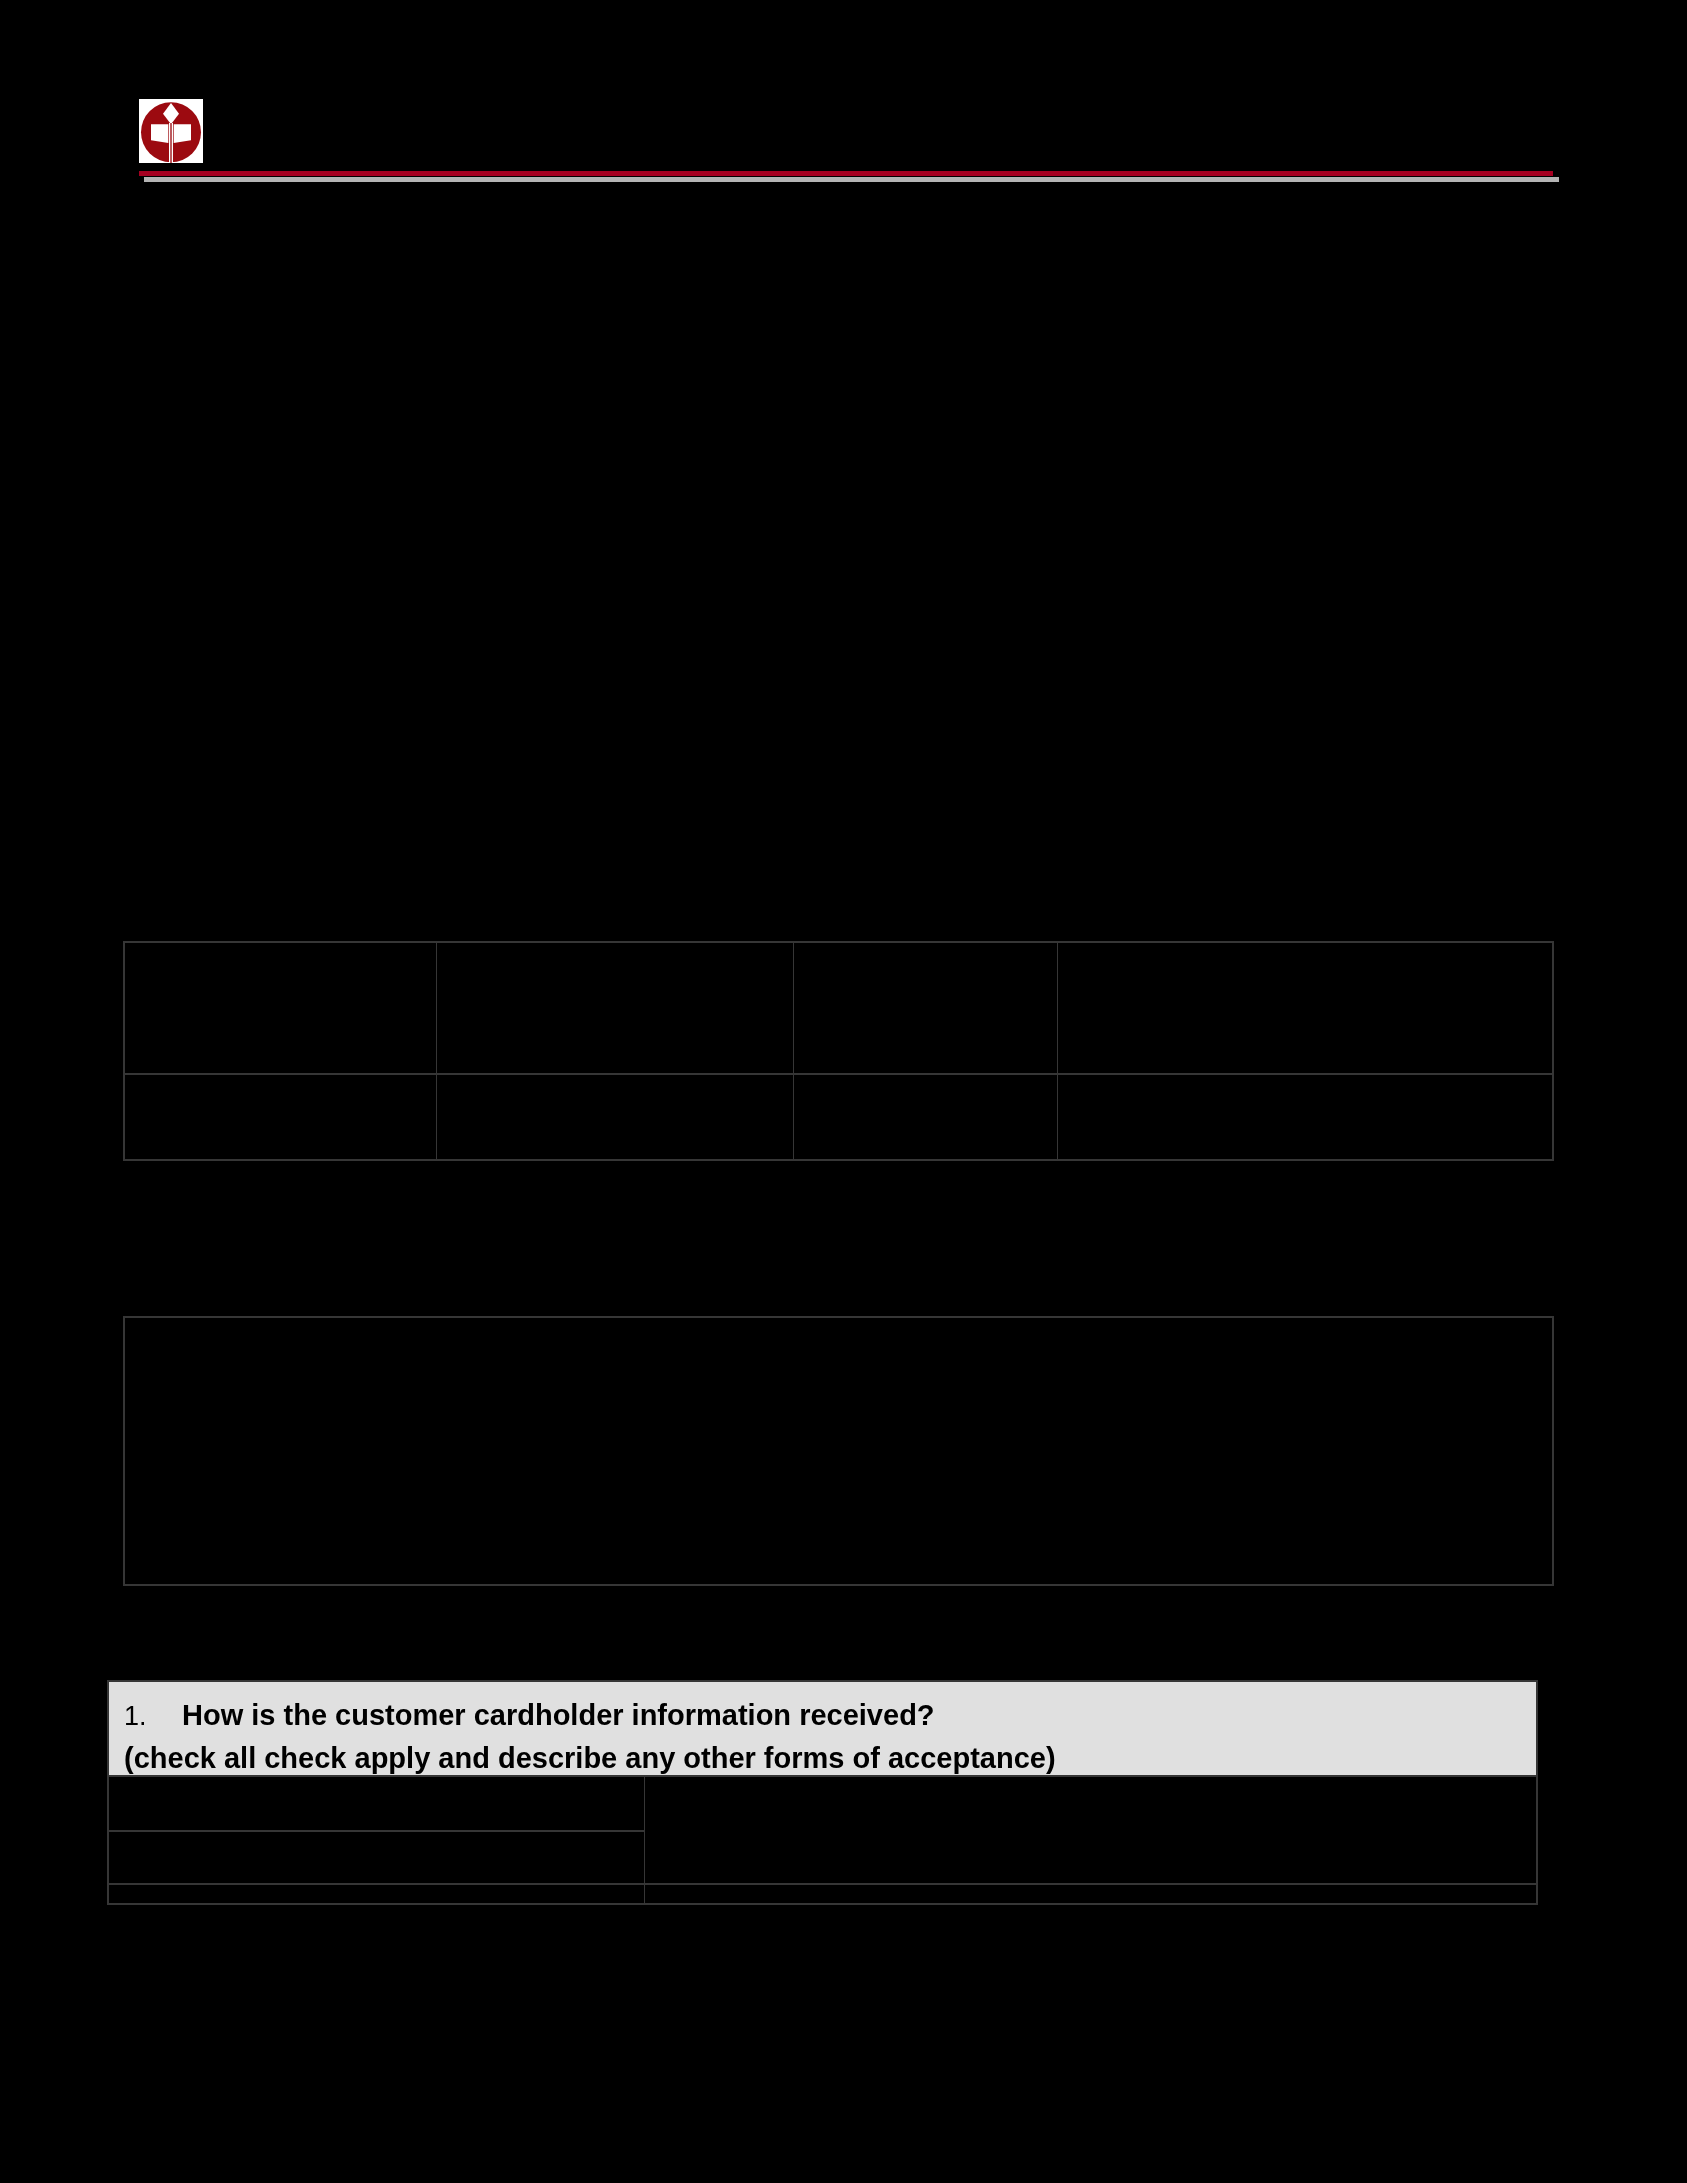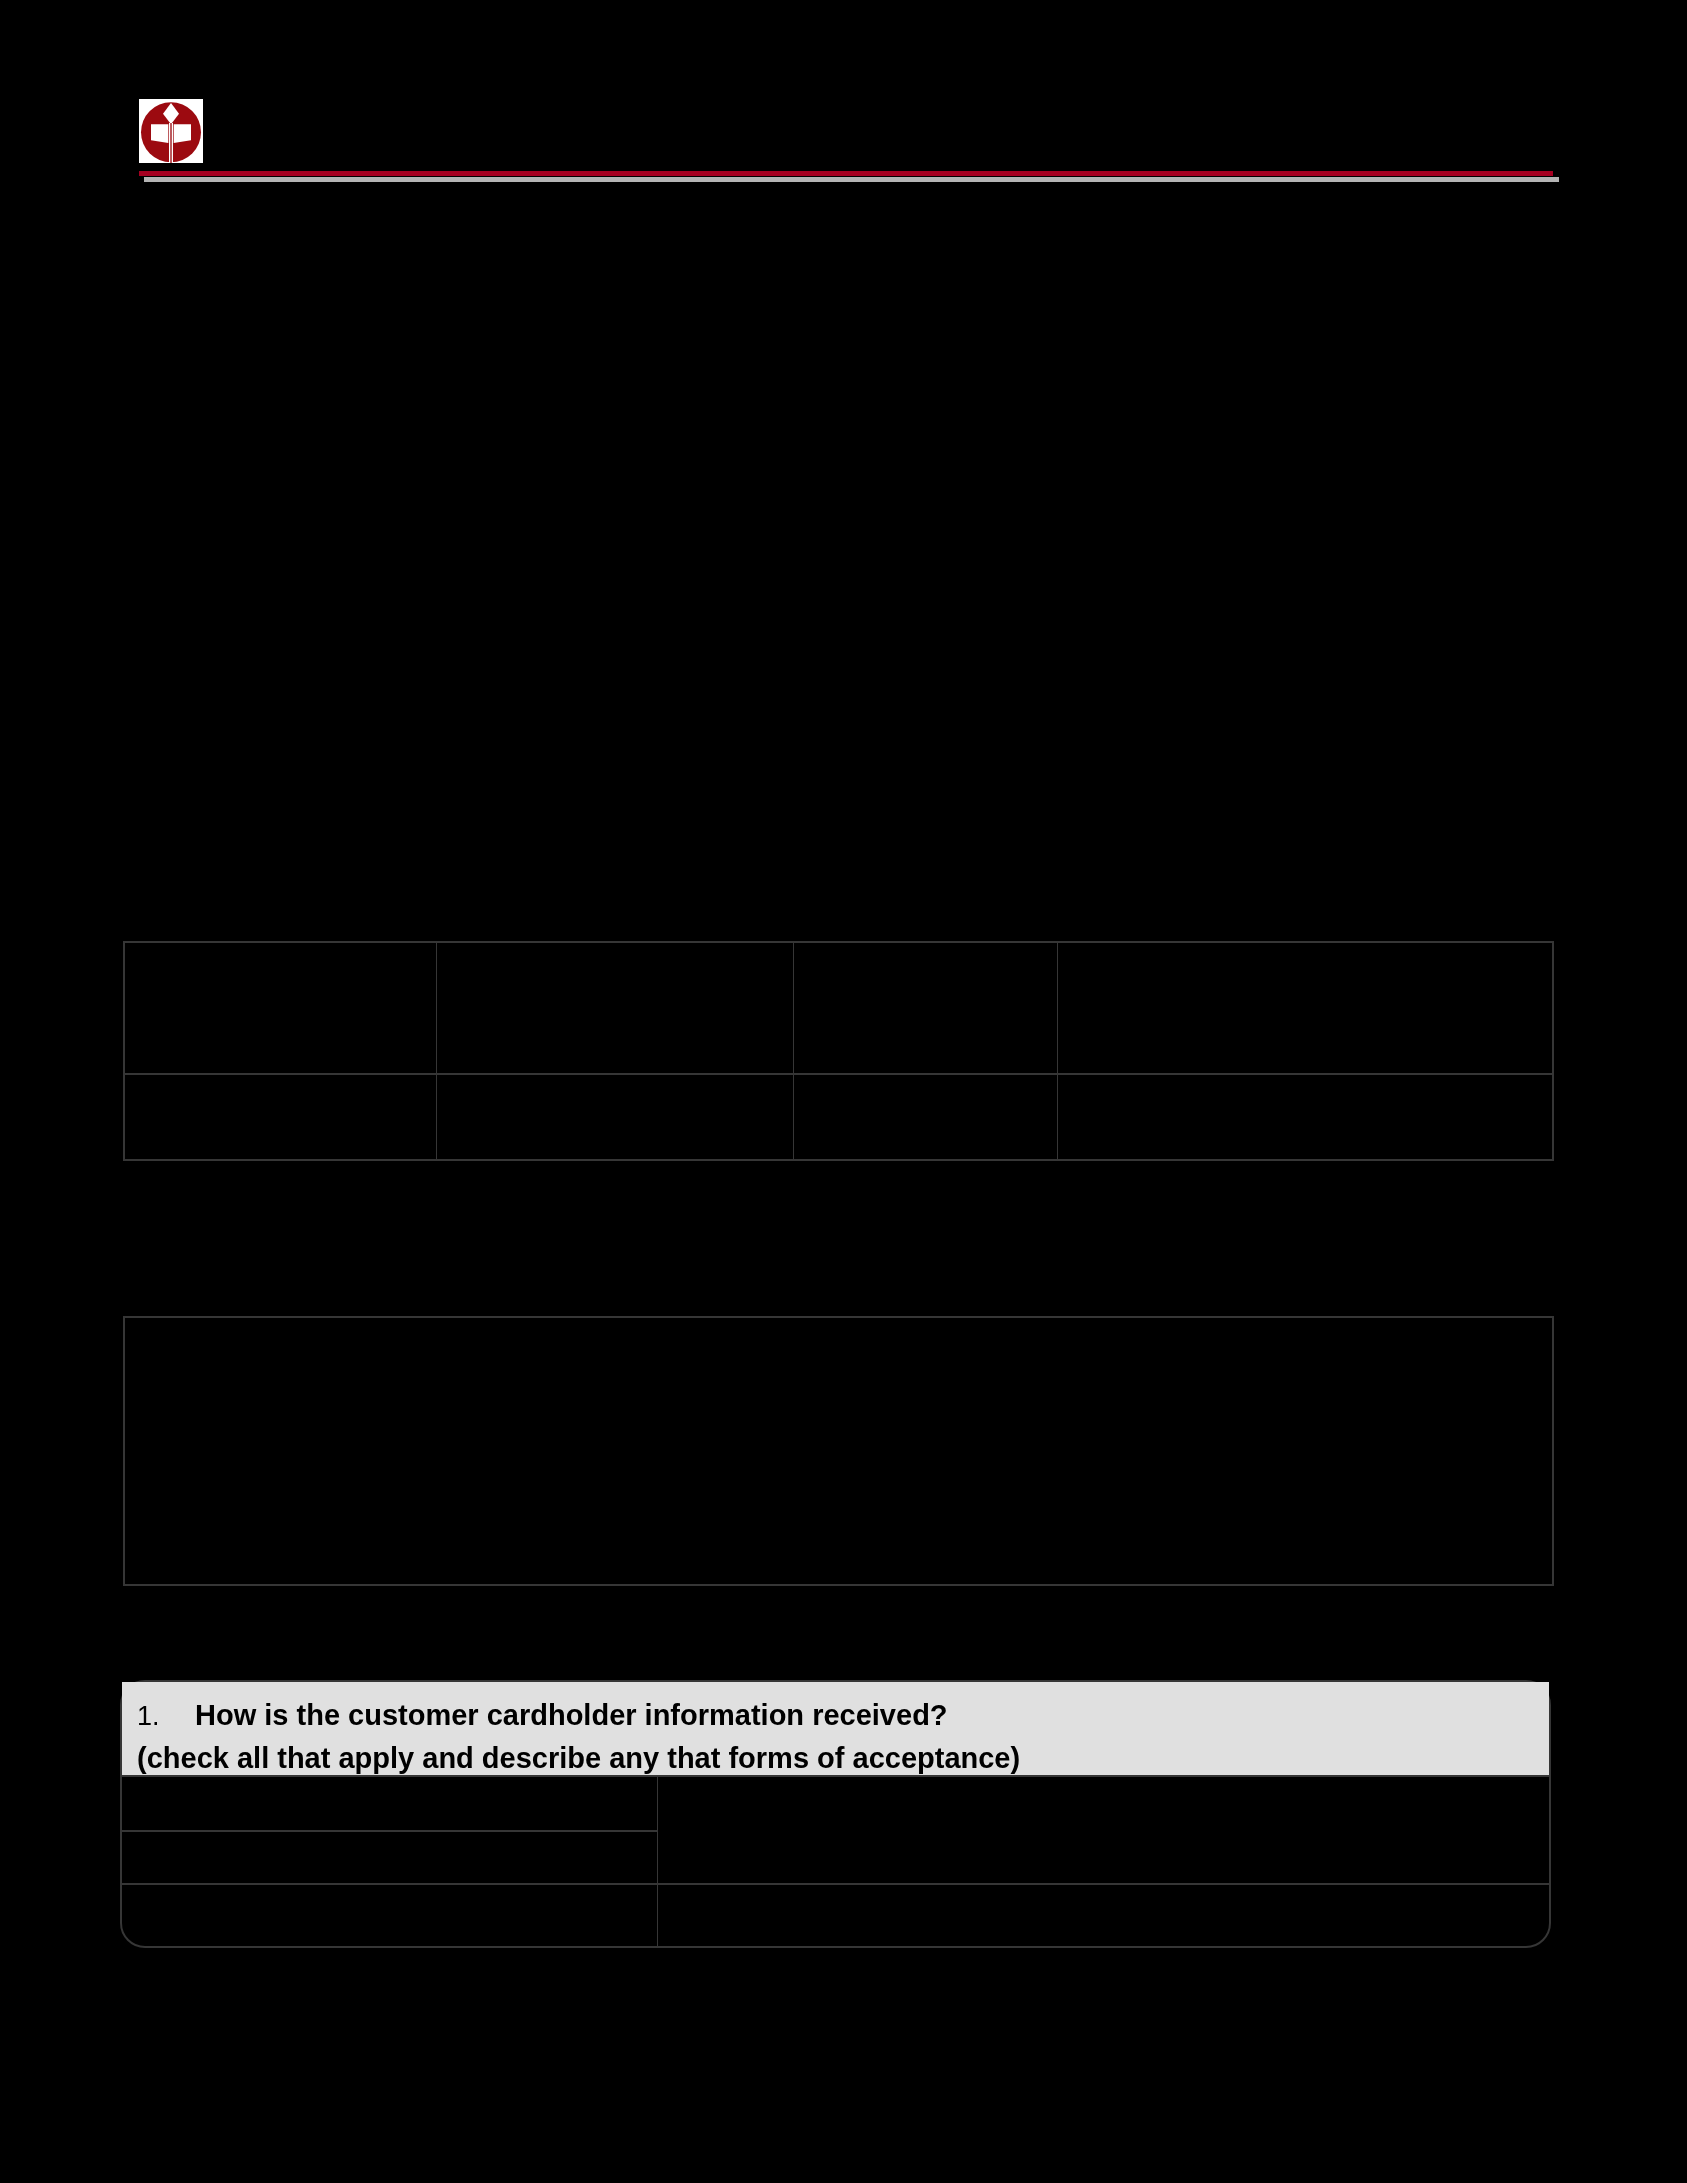--- a/index.html
+++ b/index.html
@@ -41,21 +41,21 @@
     .vline { position: absolute; width: 1.3px; background: #363636; }
     .hline { position: absolute; height: 2px; background: #363636; }
 
     
     .table1 { left: 123px; top: 941px; width: 1431px; height: 220px; }
 
     
     .box2 { left: 123px; top: 1316px; width: 1431px; height: 270px; }
 
     
-    .qtable { left: 120px; top: 1680px; width: 1431px; height: 268px; border-radius: 25px; }
+    .qtable { left: 107px; top: 1680px; width: 1431px; height: 225px; }
     .qheader {
       position: absolute;
       left: 0; top: 0; right: 0; height: 95px;
       background: #e0e0e0;
       border-bottom: 2px solid #363636;
       box-sizing: border-box;
       padding: 12px 0 0 15px;
       color: #000000;
       font-size: 29px;
       line-height: 42px;
@@ -107,21 +107,21 @@
   <div class="cell" style="left:933px; top:132px; right:0; bottom:0;"></div>
 </div>
 
 <div class="abs box box2">
   <div></div>
 </div>
 
 <div class="abs box qtable">
   <div class="qheader">
     <span class="qnum">1.</span><span class="qtitle">How is the customer cardholder information received?</span>
-    <span class="qsub">(check all that apply and describe any that forms of acceptance)</span>
+    <span class="qsub">(check all check apply and describe any other forms of acceptance)</span>
   </div>
 
   <div class="vline" style="left:535px; top:95px; bottom:0;"></div>
 
   <div class="hline" style="left:0; width:535px; top:148px;"></div>
 
   <div class="hline" style="left:0; right:0; top:201px;"></div>
 
   <div class="cell" style="left:0; top:95px; width:535px; height:54px;"></div>
   <div class="cell" style="left:0; top:150px; width:535px; height:51px;"></div>

